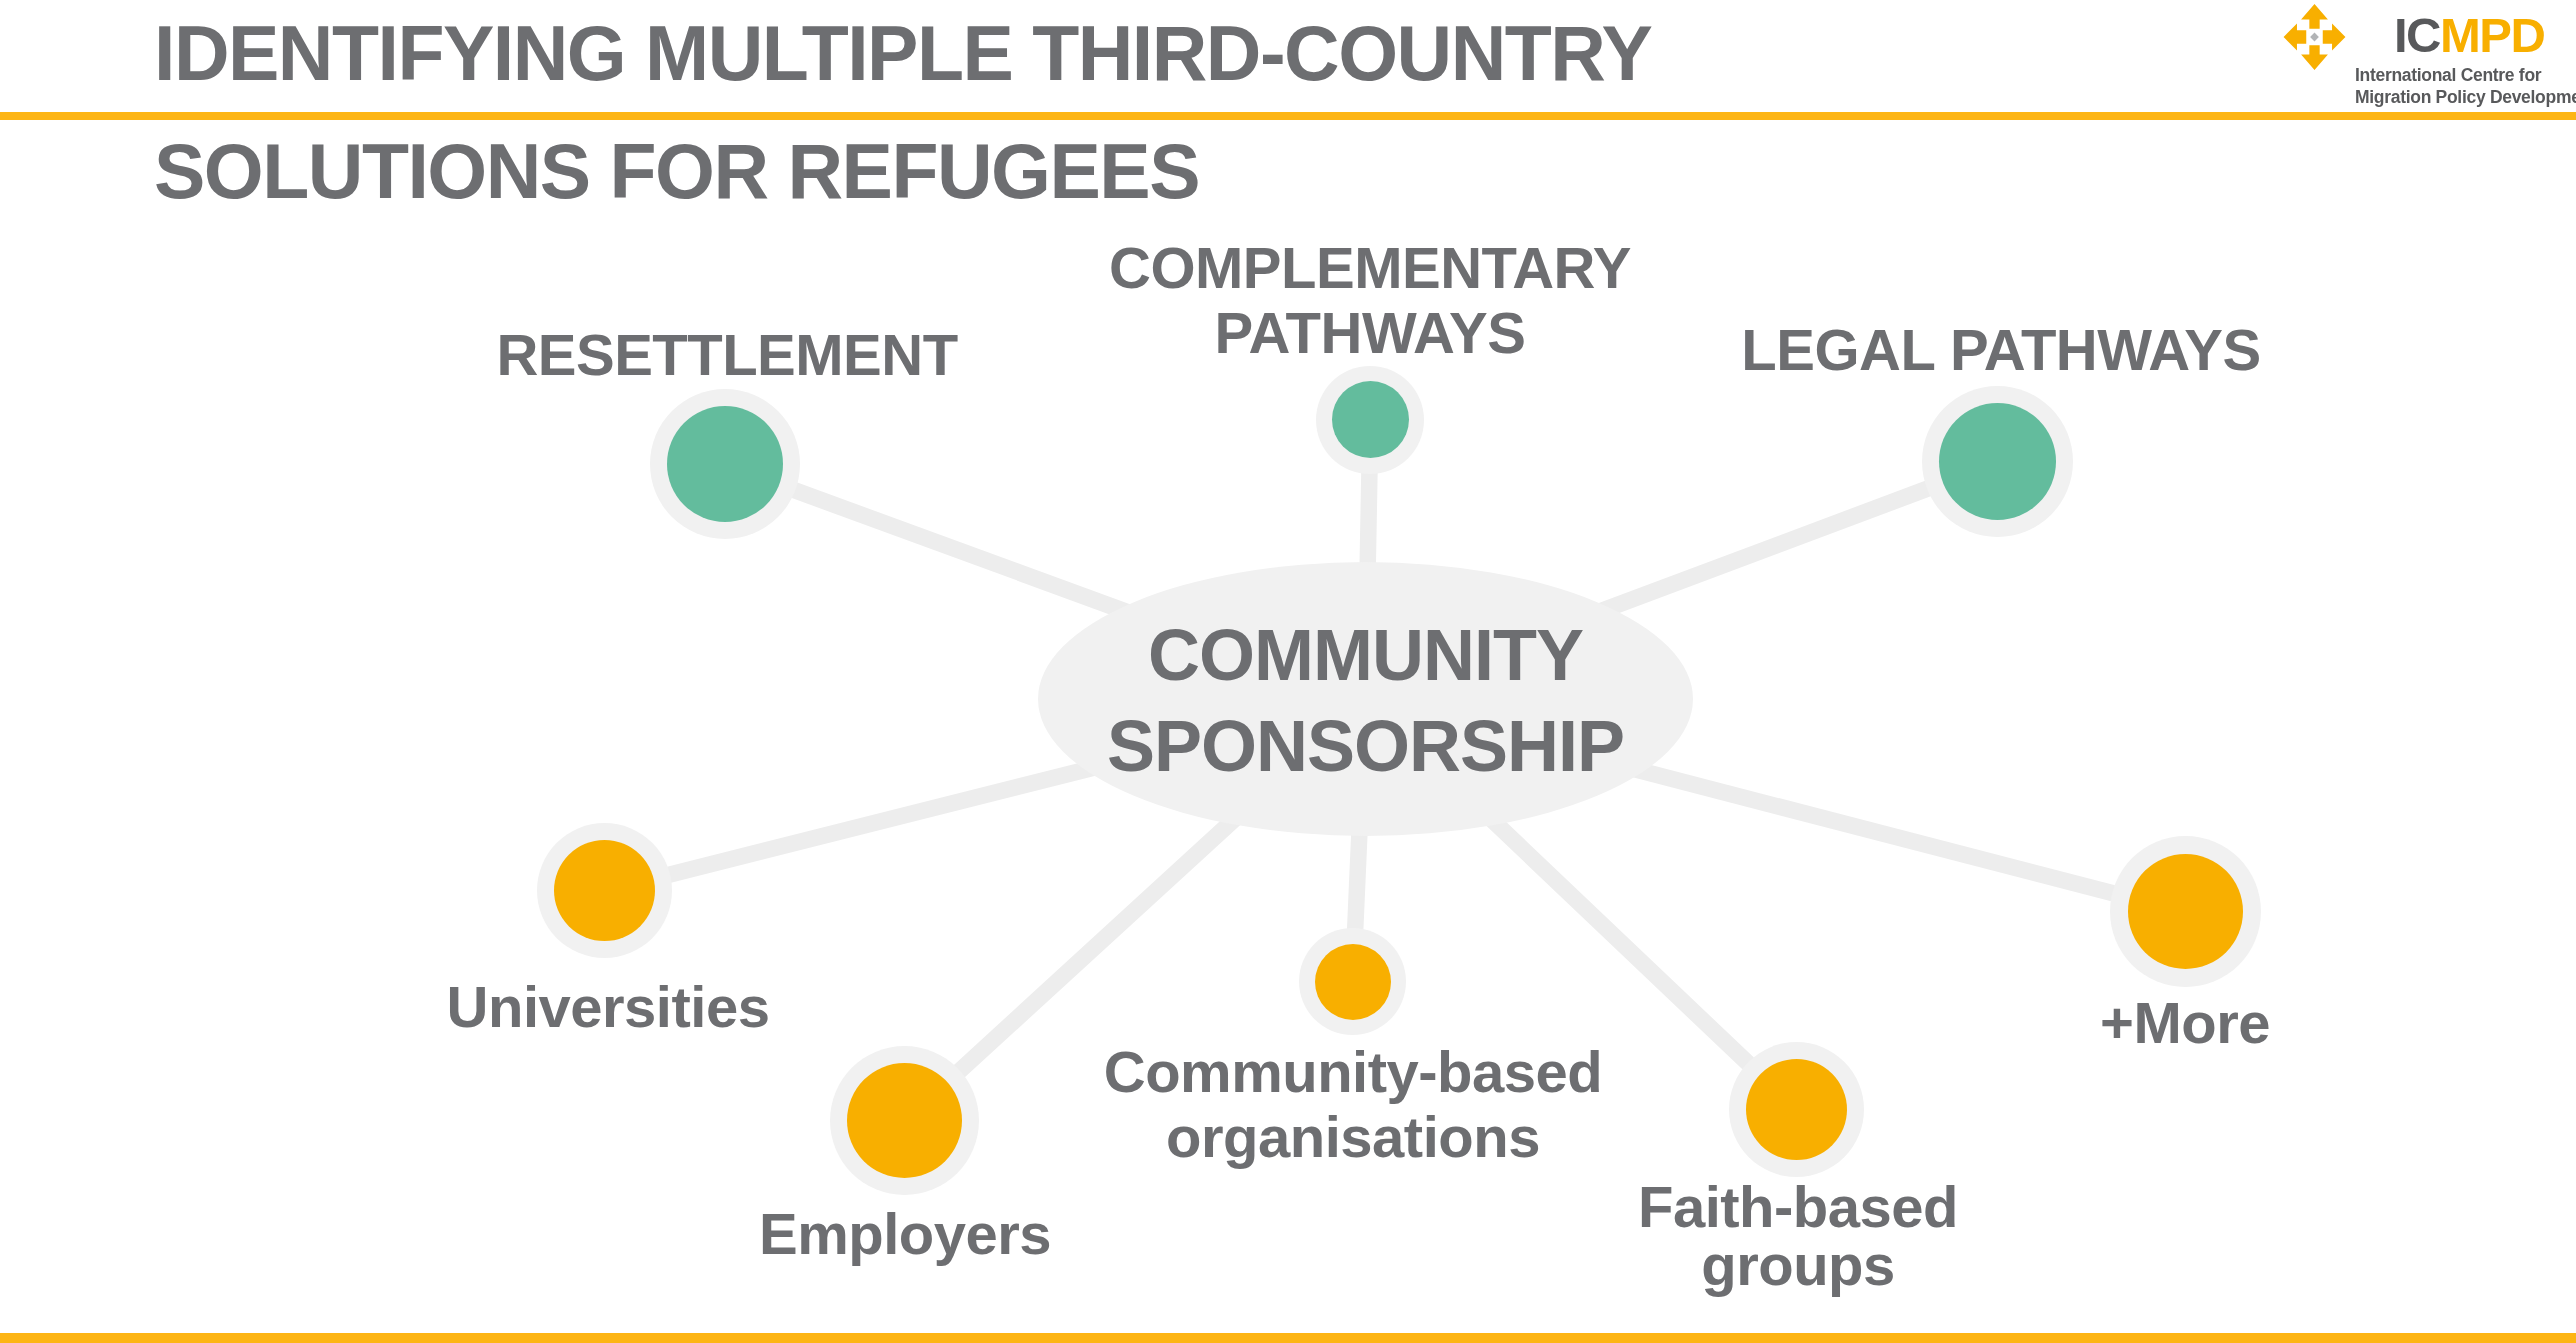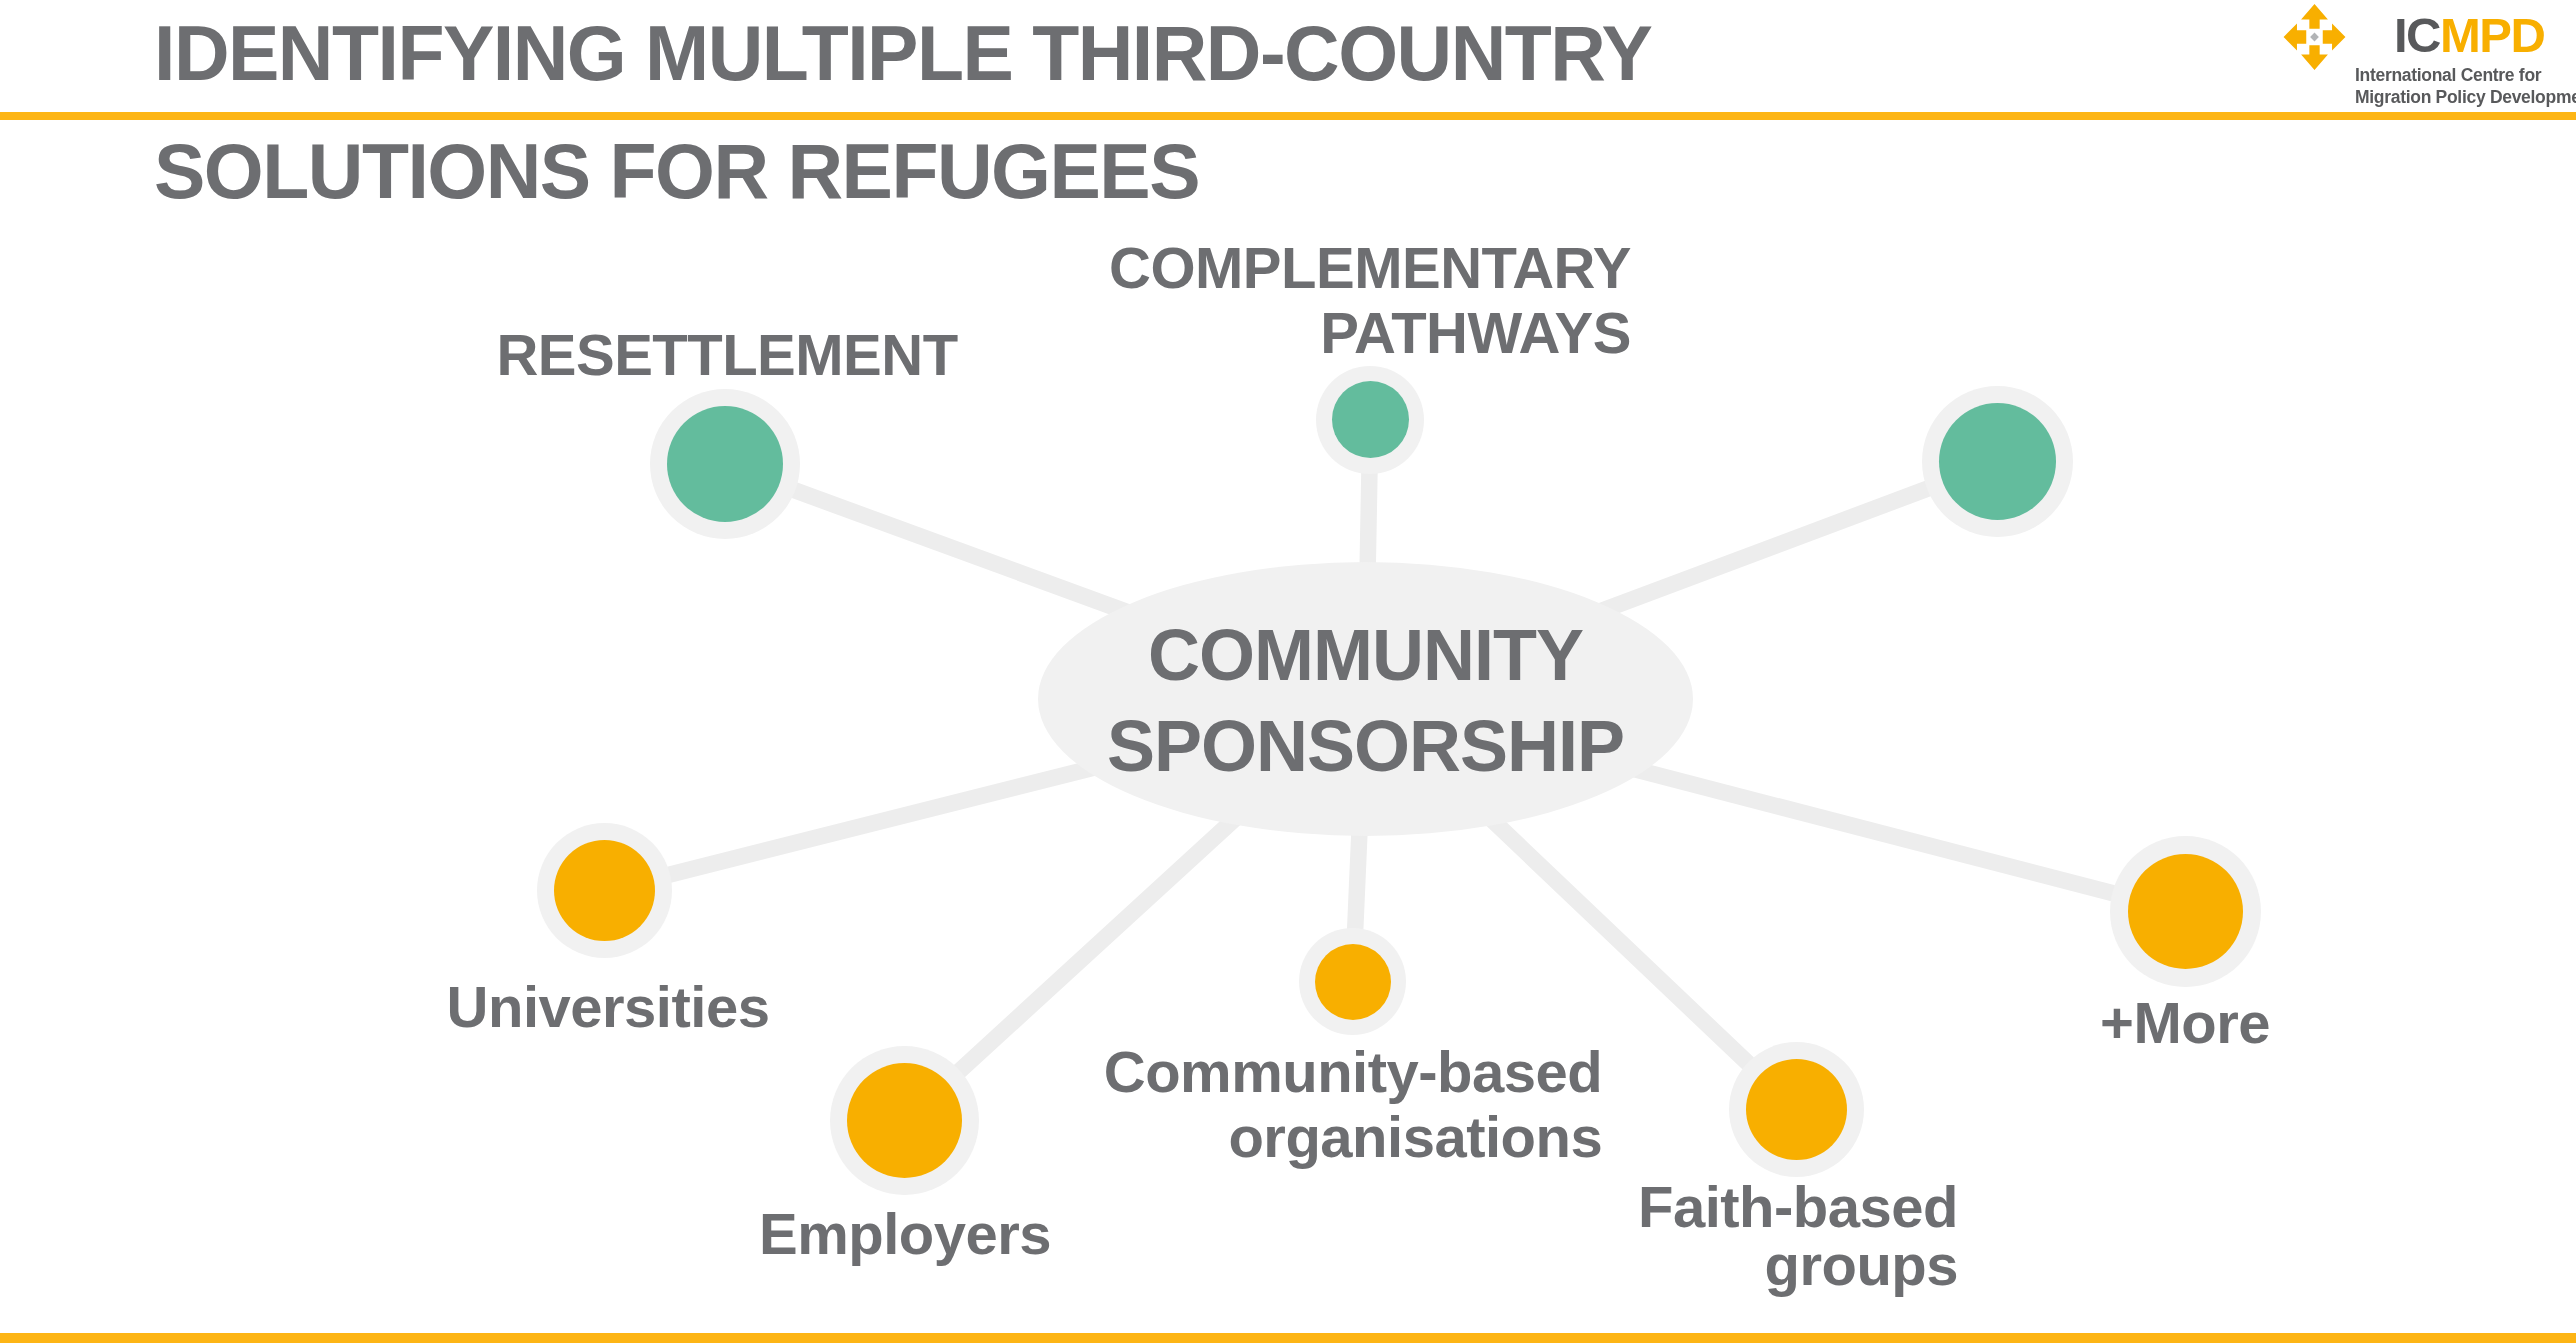--- a/index.html
+++ b/index.html
@@ -75,21 +75,21 @@
   }
   .dot {
     position: absolute; border-radius: 50%;
     z-index: 5;
   }
   .dot.green  { background: var(--node-green, #63BC9D); }
   .dot.orange { background: var(--node-orange, #F8AF00); }
   .node-label {
     position: absolute;
     transform: translateX(-50%);
-    text-align: right;
+    text-align: center;
     color: var(--text-gray, #6D6E71);
     font-size: 58px; font-weight: bold; letter-spacing: -0.5px;
     line-height: 1.12; white-space: nowrap;
     z-index: 6;
   }
   .node-label span { display: block; }
 </style>
 </head>
 <body>
 
@@ -144,20 +144,23 @@
 
   <div class="halo" style="left:1316px; top:366px; width:108px; height:108px;"></div>
   <div class="dot green" style="left:1332px; top:381px; width:77px; height:77px;"></div>
   <div class="node-label" style="left:1370px; top:236px;">
     <span>COMPLEMENTARY</span>
     <span>PATHWAYS</span>
   </div>
 
   <div class="halo" style="left:1922px; top:386px; width:151px; height:151px;"></div>
   <div class="dot green" style="left:1939px; top:403px; width:117px; height:117px;"></div>
+  <div class="node-label" style="left:2001px; top:318px;">
+    <span>LEGAL PATHWAYS</span>
+  </div>
 
   <div class="halo" style="left:537px; top:823px; width:135px; height:135px;"></div>
   <div class="dot orange" style="left:554px; top:840px; width:101px; height:101px;"></div>
   <div class="node-label" style="left:608px; top:975px;">
     <span>Universities</span>
   </div>
 
   <div class="halo" style="left:830px; top:1046px; width:149px; height:149px;"></div>
   <div class="dot orange" style="left:847px; top:1063px; width:115px; height:115px;"></div>
   <div class="node-label" style="left:905px; top:1202px;">

